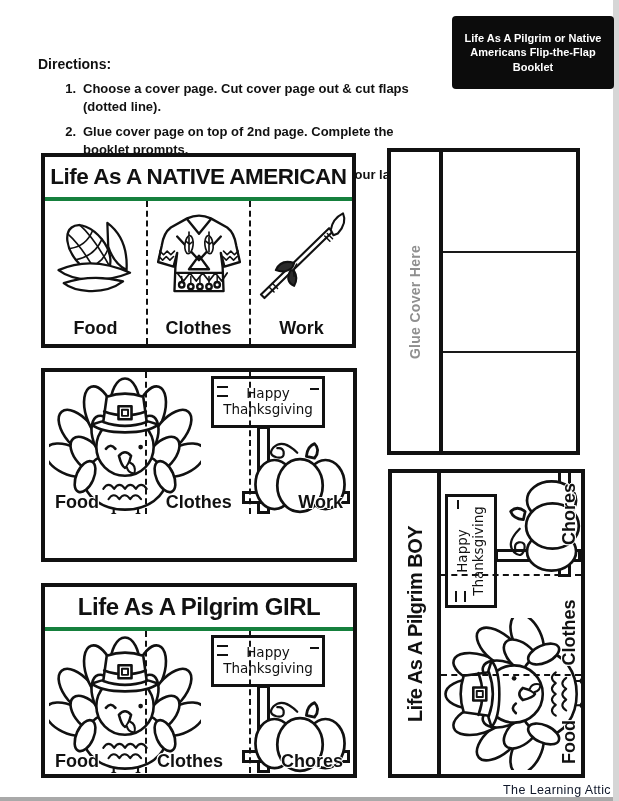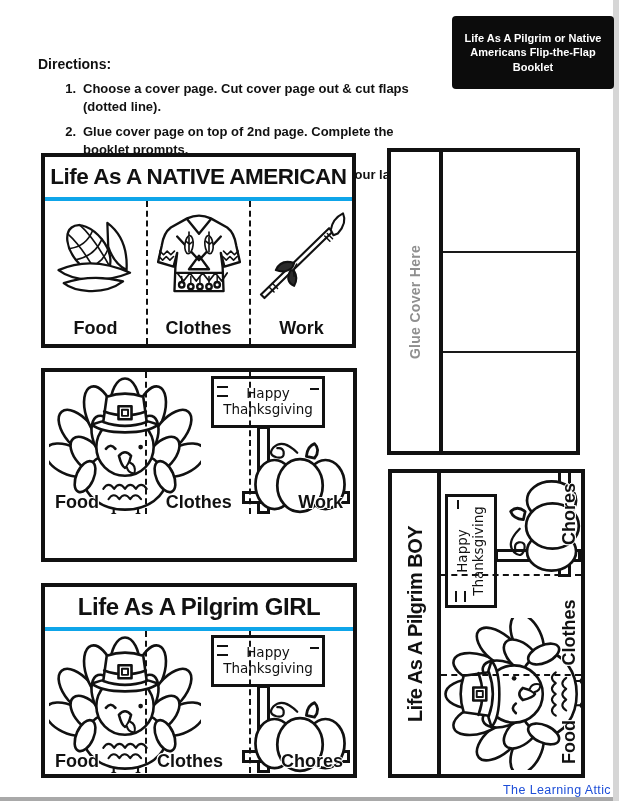--- a/index.html
+++ b/index.html
@@ -16,21 +16,21 @@
   .directions{position:absolute;left:38px;top:56px;width:400px;}
   .directions h2{margin:0 0 8px 0;font-size:14px;font-weight:bold;}
   .step{display:flex;gap:7px;margin:0 0 8px 24px;font-size:13px;font-weight:bold;line-height:1.35;}
   .step .num{min-width:14px;text-align:right;}
 
   
   .cover-box{position:absolute;background:#fff;border:4px solid #111;box-sizing:border-box;}
   .box-native{left:41px;top:153px;width:315px;height:195px;}
   .box-pilgrim{left:41px;top:368px;width:316px;height:194px;}
   .box-girl{left:41px;top:583px;width:316px;height:195px;}
-  .title-bar{height:40px;border-bottom:4px solid #0ea5e9;display:flex;align-items:center;justify-content:center;
+  .title-bar{height:40px;border-bottom:4px solid #15803d;display:flex;align-items:center;justify-content:center;
              font-weight:bold;letter-spacing:-0.5px;white-space:nowrap;}
   .t-native{font-size:22.5px;}
   .t-pilgrim{font-size:26px;}
   .t-girl{font-size:24px;}
 
   
   .native-cols{display:flex;height:143px;}
   .ncol{flex:1;display:flex;flex-direction:column;align-items:center;justify-content:space-between;
         padding:8px 0 5px;box-sizing:border-box;}
   .ncol + .ncol{border-left:2.5px dashed #111;}
@@ -72,21 +72,21 @@
         border:4px solid #111;box-sizing:border-box;}
   .boy-title-strip{position:absolute;left:0;top:0;bottom:0;width:45px;border-right:4px solid #111;}
   .boy-title-strip span{position:absolute;left:50%;top:50%;transform:translate(-50%,-50%) rotate(-90deg);
         white-space:nowrap;font-weight:bold;font-size:20px;letter-spacing:-0.5px;}
   .boy-art{position:absolute;left:49px;top:0;right:0;bottom:0;overflow:hidden;}
   .boy-cover{position:absolute;left:0;top:0;width:301px;height:140px;transform-origin:0 0;
         transform:rotate(-90deg) translateX(-301px);}
   .boy-cover .dash-1{left:98px;} .boy-cover .dash-2{left:198px;}
 
   
-  .credit{position:absolute;right:8px;bottom:4px;font-size:12.5px;color:#1d4ed8;letter-spacing:0.4px;}
+  .credit{position:absolute;right:8px;bottom:4px;font-size:12.5px;color:#0f172a;letter-spacing:0.4px;}
 
   .hidden-defs{position:absolute;width:0;height:0;overflow:hidden;}
 </style>
 </head>
 <body>
 
 <svg class="hidden-defs" aria-hidden="true">
   <defs>
     <symbol id="sym-turkey" viewBox="0 0 170 160">
       <g fill="#fff" stroke="#111" stroke-width="3" stroke-linecap="round" stroke-linejoin="round">

